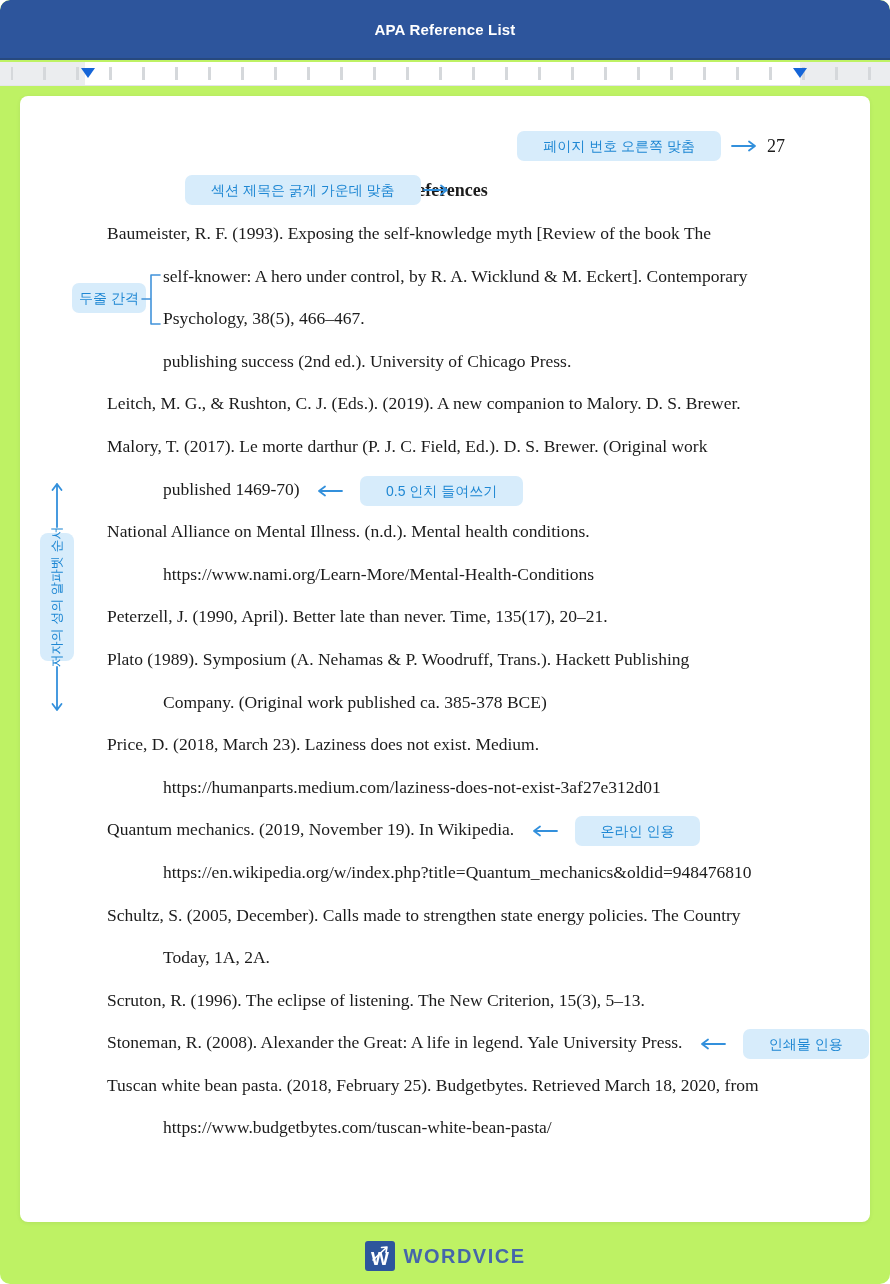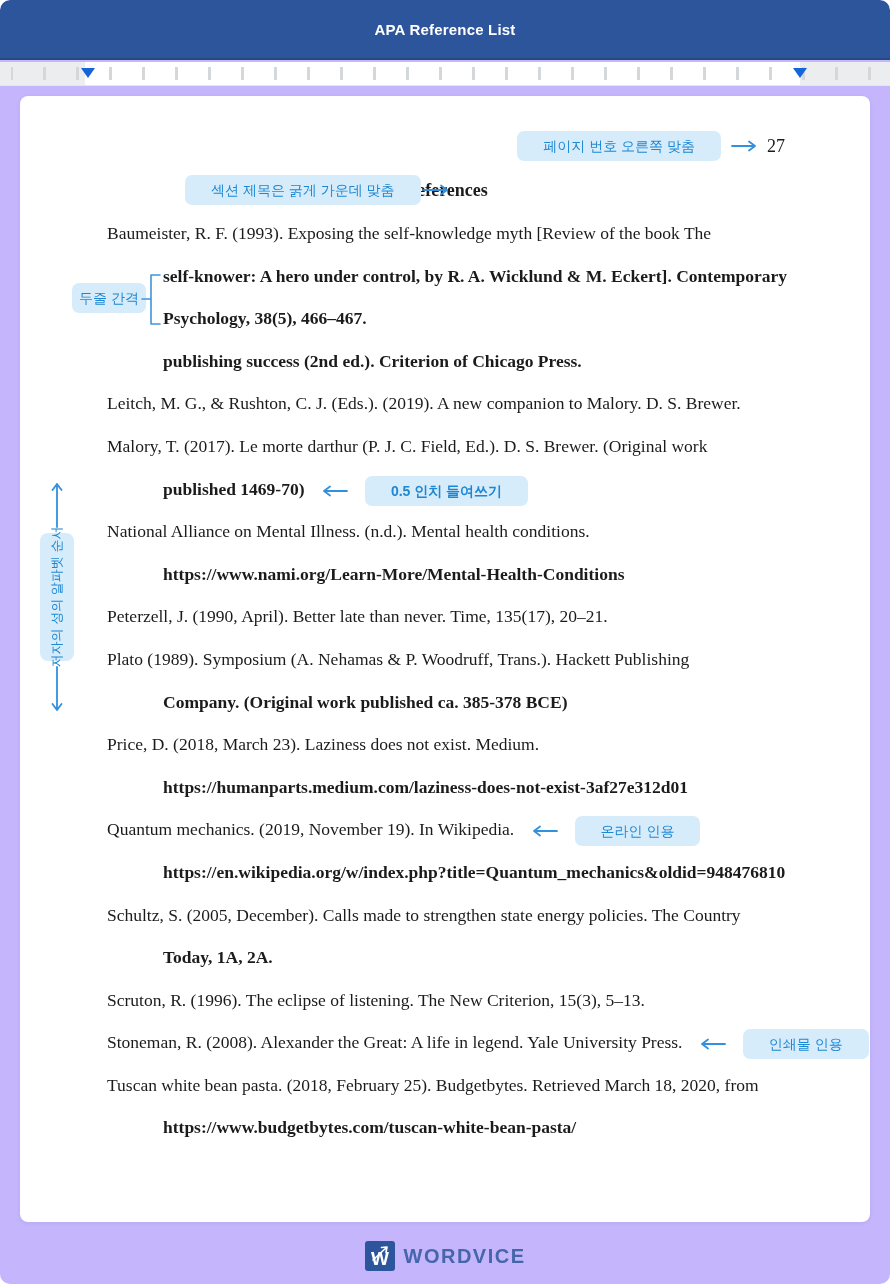--- a/index.html
+++ b/index.html
@@ -1,16 +1,16 @@
 <!DOCTYPE html>
 <html><head>
 <meta charset="utf-8">
 <style>
   html,body{margin:0;padding:0;background:#ffffff;}
-  .stage{position:relative;width:890px;height:1284px;background:#c4b5fd;border-radius:10px;overflow:hidden;font-family:"Liberation Sans",sans-serif;}
+  .stage{position:relative;width:890px;height:1284px;background:#bef264;border-radius:10px;overflow:hidden;font-family:"Liberation Sans",sans-serif;}
 
   
   .header{position:absolute;left:0;top:0;width:890px;height:60px;background:#2d559c;border-radius:10px 10px 0 0;display:flex;align-items:center;justify-content:center;border-bottom:2px solid #27497f;box-sizing:border-box;}
   .header-title{color:#ffffff;font-size:15px;font-weight:bold;letter-spacing:.2px;}
 
   
   .ruler{position:absolute;left:0;top:62px;width:890px;height:23px;background:#ffffff;border-bottom:1px solid #e4e6e9;}
   .ruler .zone-left{position:absolute;left:0;top:0;width:85px;height:23px;background:#ebedef;}
   .ruler .zone-right{position:absolute;left:800px;top:0;width:90px;height:23px;background:#ebedef;}
   .ruler .ticks{position:absolute;left:0;top:5px;width:890px;height:13px;background:repeating-linear-gradient(to right,transparent 0px,transparent 30px,#d5d8db 30px,#d5d8db 33px);background-position:13px 0;}
@@ -23,21 +23,21 @@
 
   .doc{position:absolute;left:87px;top:28px;width:678px;}
   .row{height:44px;display:flex;align-items:center;}
   .row-pagenum{justify-content:flex-end;gap:9px;}
   .pagenum{font-family:"Liberation Serif",serif;font-size:18px;color:#1b1b1b;}
   .row-title{position:relative;display:block;}
   .doc-title{text-align:center;line-height:44px;font-family:"Liberation Serif",serif;font-size:18px;font-weight:bold;color:#1b1b1b;}
   .title-note{position:absolute;left:78px;top:0;height:44px;display:flex;align-items:center;gap:1px;}
 
   .line{height:42.6px;line-height:42.6px;font-family:"Liberation Serif",serif;font-size:17.5px;color:#1b1b1b;white-space:nowrap;}
-  .line.cont{padding-left:56px;font-weight:bold;}
+  .line.cont{padding-left:56px;}
 
   
   .callout{display:inline-flex;align-items:center;background:#d7ecfb;color:#1e87d3;font-family:"Liberation Sans",sans-serif;font-size:14px;line-height:1;padding:8px 26px;border-radius:7px;white-space:nowrap;}
   .inline-note{display:inline-flex;align-items:center;gap:16px;margin-left:12px;vertical-align:middle;}
 
   .arrow-svg{display:block;}
 
   
   .dspace-box{position:absolute;left:52px;top:187px;width:74px;height:30px;box-sizing:border-box;justify-content:center;}
   .dspace-bracket{position:absolute;left:120px;top:175px;}
@@ -88,21 +88,21 @@
           <svg class="arrow-svg" width="28" height="12" viewBox="0 0 28 12">
               <path d="M2,6 L25,6 M19,1.5 L25,6 L19,10.5" stroke="#3390dc" stroke-width="1.8" fill="none" stroke-linecap="round" stroke-linejoin="round"></path>
             </svg>
         </div>
         <div class="doc-title">References</div>
       </div>
 
       <div class="line">Baumeister, R. F. (1993). Exposing the self-knowledge myth [Review of the book The</div>
       <div class="line cont">self-knower: A hero under control, by R. A. Wicklund &amp; M. Eckert]. Contemporary</div>
       <div class="line cont">Psychology, 38(5), 466–467.</div>
-      <div class="line cont">publishing success (2nd ed.). Criterion of Chicago Press.</div>
+      <div class="line cont">publishing success (2nd ed.). University of Chicago Press.</div>
       <div class="line">Leitch, M. G., &amp; Rushton, C. J. (Eds.). (2019). A new companion to Malory. D. S. Brewer.</div>
       <div class="line">Malory, T. (2017). Le morte darthur (P. J. C. Field, Ed.). D. S. Brewer. (Original work</div>
       <div class="line cont">
         <span>published 1469-70)</span>
         <span class="inline-note">
           <svg class="arrow-svg" width="28" height="12" viewBox="0 0 28 12">
               <path d="M26,6 L3,6 M9,1.5 L3,6 L9,10.5" stroke="#3390dc" stroke-width="1.8" fill="none" stroke-linecap="round" stroke-linejoin="round"></path>
             </svg>
           <span class="callout">0.5 인치 들여쓰기</span>
         </span>

